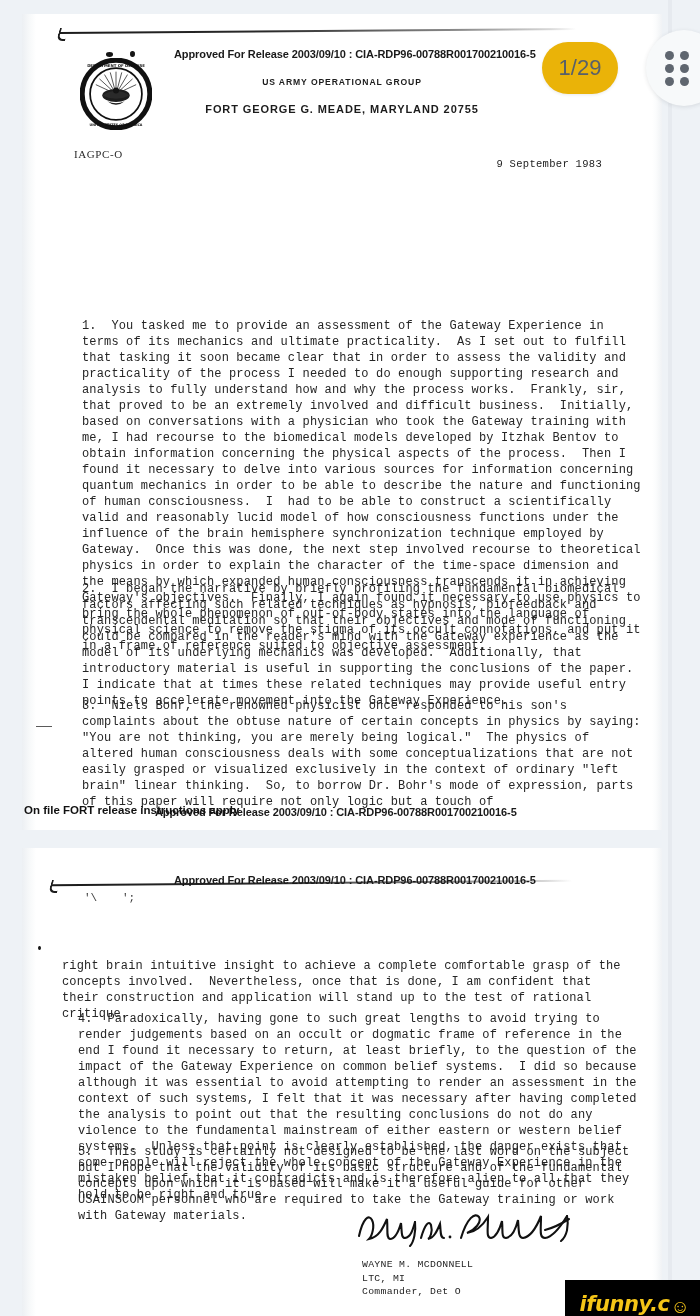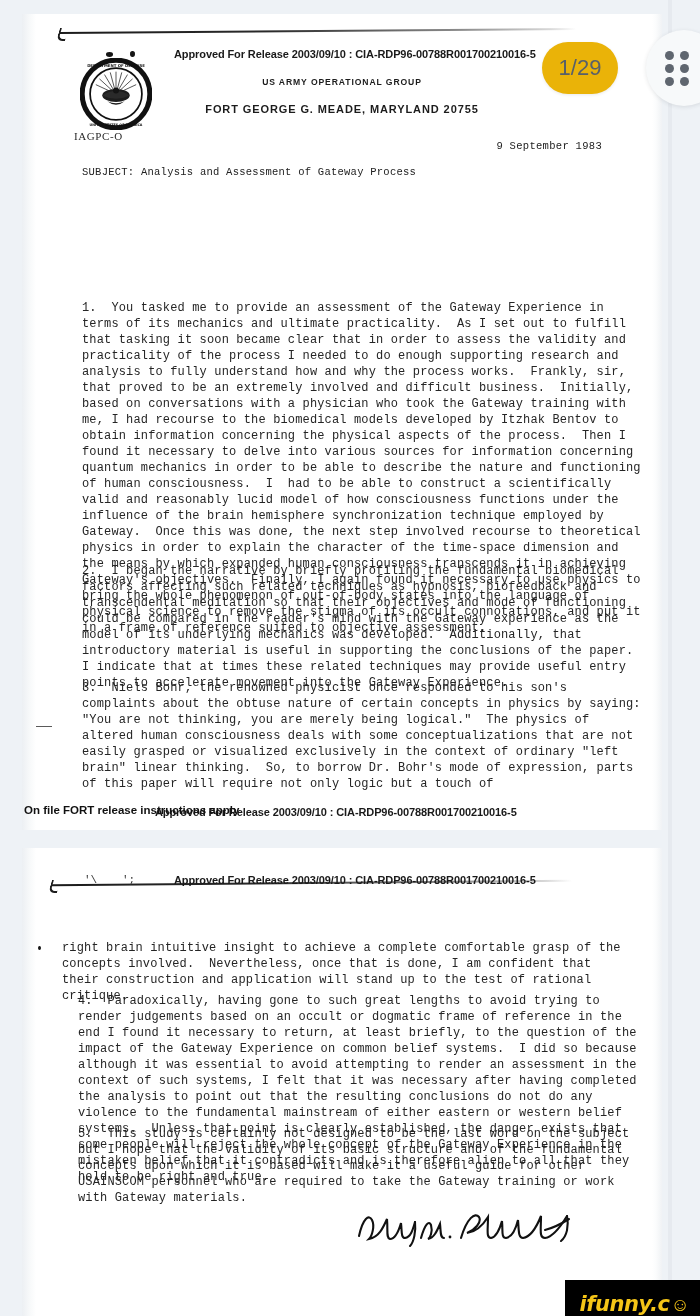--- a/index.html
+++ b/index.html
@@ -63,20 +63,21 @@
     border-bottom-left-radius: 6px;
     transform: skewX(-16deg);
   }
   .scanedge-hook.p1 { top: 14px; left: 36px; }
   .scanedge-hook.p2 { top: 32px; left: 28px; }
 
   
   .mono {
     font-family: "Liberation Mono", "DejaVu Sans Mono", monospace;
     color: #222;
+    margin-top: 18px;
     -webkit-font-smoothing: none;
   }
   .release-stamp {
     position: absolute;
     font-family: "Liberation Sans", sans-serif;
     font-weight: bold;
     font-size: 11px;
     letter-spacing: -0.1px;
     color: #1a1a1a;
     white-space: nowrap;
@@ -255,21 +256,21 @@
   }
 
   
   .wm {
     position: absolute;
     bottom: 0; right: 0;
     height: 36px;
     padding: 12px 10px 0 14px;
     background: #000;
     display: flex;
-    align-items: center;
+    align-items: flex-end;
     z-index: 40;
   }
   .wm-text {
     font-family: "DejaVu Sans", sans-serif;
     font-weight: bold;
     font-style: italic;
     font-size: 21px;
     color: #f5c517;
     letter-spacing: -0.4px;
   }
@@ -325,21 +326,20 @@
       </svg>
     </span>
     <div class="mono seal-lbl">IAGPC-O</div>
 
     <div class="release-stamp" style="top:34px; left:152px;">Approved For Release 2003/09/10 : CIA-RDP96-00788R001700210016-5</div>
 
     <div class="lh lh2">US ARMY OPERATIONAL GROUP</div>
     <div class="lh lh4">FORT GEORGE G. MEADE, MARYLAND  20755</div>
 
     <div class="mono date-line">9 September 1983</div>
-    <div class="mono subject-line">SUBJECT:   Analysis and Assessment of Gateway Process</div>
 
     <div class="mono para" style="top:286px;">1.  You tasked me to provide an assessment of the Gateway Experience in terms of its mechanics and ultimate practicality.  As I set out to fulfill that tasking it soon became clear that in order to assess the validity and practicality of the process I needed to do enough supporting research and analysis to fully understand how and why the process works.  Frankly, sir, that proved to be an extremely involved and difficult business.  Initially, based on conversations with a physician who took the Gateway training with me, I had recourse to the biomedical models developed by Itzhak Bentov to obtain information concerning the physical aspects of the process.  Then I found it necessary to delve into various sources for information concerning quantum mechanics in order to be able to describe the nature and functioning of human consciousness.  I  had to be able to construct a scientifically valid and reasonably lucid model of how consciousness functions under the influence of the brain hemisphere synchronization technique employed by Gateway.  Once this was done, the next step involved recourse to theoretical physics in order to explain the character of the time-space dimension and the means by which expanded human consciousness transcends it in achieving Gateway's objectives.  Finally, I again found it necessary to use physics to bring the whole phenomenon of out-of-body states into the language of physical science to remove the stigma of its occult connotations, and put it in a frame of reference suited to objective assessment.</div>
     <div class="mono para" style="top:549px;">2.  I began the narrative by briefly profiling the fundamental biomedical factors affecting such related techniques as hypnosis, biofeedback and transcendental meditation so that their objectives and mode of functioning could be compared in the reader's mind with the Gateway experience as the model of its underlying mechanics was developed.  Additionally, that introductory material is useful in supporting the conclusions of the paper.  I indicate that at times these related techniques may provide useful entry points to accelerate movement into the Gateway Experience.</div>
     <div class="mono para" style="top:666px;">3.  Niels Bohr, the renowned physicist once responded to his son's complaints about the obtuse nature of certain concepts in physics by saying:  "You are not thinking, you are merely being logical."  The physics of altered human consciousness deals with some conceptualizations that are not easily grasped or visualized exclusively in the context of ordinary "left brain" linear thinking.  So, to borrow Dr. Bohr's mode of expression, parts of this paper will require not only logic but a touch of</div>
 
     <div class="dash" style="top:712px;left:14px;width:16px;height:1px;"></div>
   </div>
 
   <div class="armystamp">On file FORT release instructions apply</div>
   <div class="release-stamp p1-release">Approved For Release 2003/09/10 : CIA-RDP96-00788R001700210016-5</div>
@@ -368,20 +368,23 @@
         <path d="M4 30 C8 12 14 8 17 14 C20 20 17 30 14 33 C24 31 28 22 32 13 C33 25 31 32 35 33 C41 33 44 24 46 17 C47 26 46 32 50 32 C56 31 58 23 60 16"></path>
         <path d="M60 16 C61 25 59 36 55 40"></path>
         <path d="M66 32 C70 18 74 14 76 19 C78 26 75 32 73 33 C79 32 82 25 85 18 C86 26 85 32 89 32"></path>
         <circle cx="95" cy="31" r="1.4" fill="#111" stroke="none"></circle>
         <path d="M106 32 C112 12 120 6 124 11 C127 16 120 24 112 27 C122 26 128 19 133 11 C133 24 131 32 136 32 C142 31 145 22 147 15 C148 25 146 32 151 32 C158 31 161 22 163 14 C164 24 163 32 168 32 C176 31 182 20 186 10 C186 24 184 32 190 32 C198 31 206 20 212 10"></path>
         <path d="M212 10 C214 20 212 30 206 35"></path>
         <path d="M190 24 C198 22 206 18 214 13"></path>
       </g>
     </svg>
   </span>
+  <div class="mono sig-block">WAYNE M. MCDONNELL
+LTC, MI
+Commander, Det O</div>
 
   <div class="page-pill">1/29</div>
 
   <div class="grid-btn">
     <span class="grid-dots">
       <i></i>
         <i></i>
         <i></i>
         <i></i>
         <i></i>

